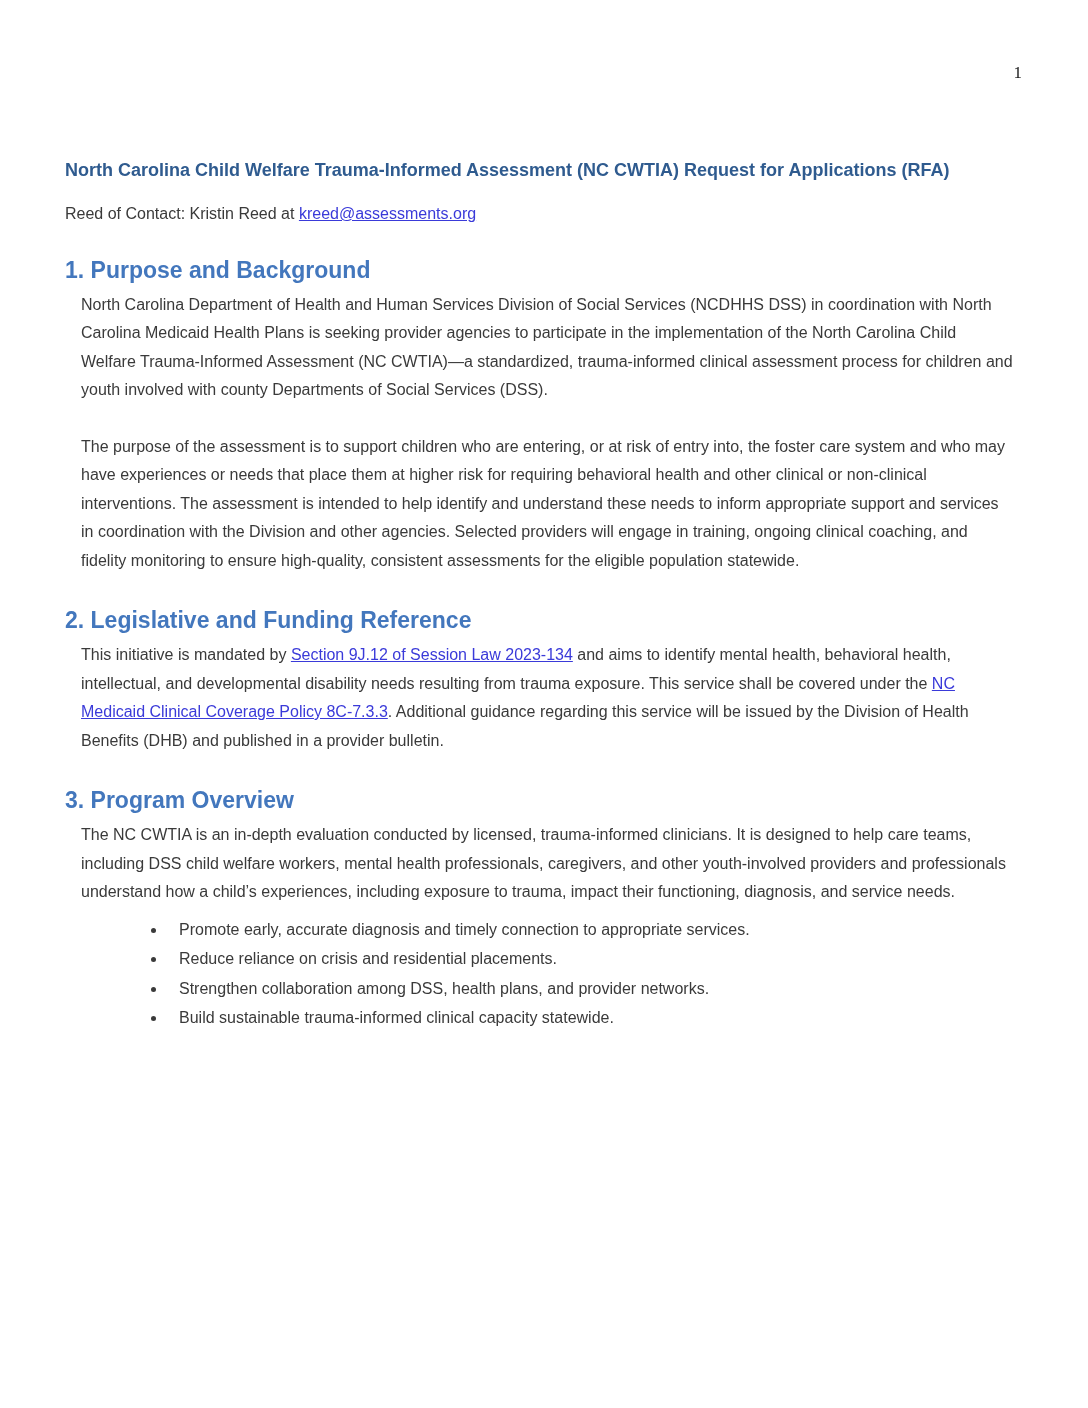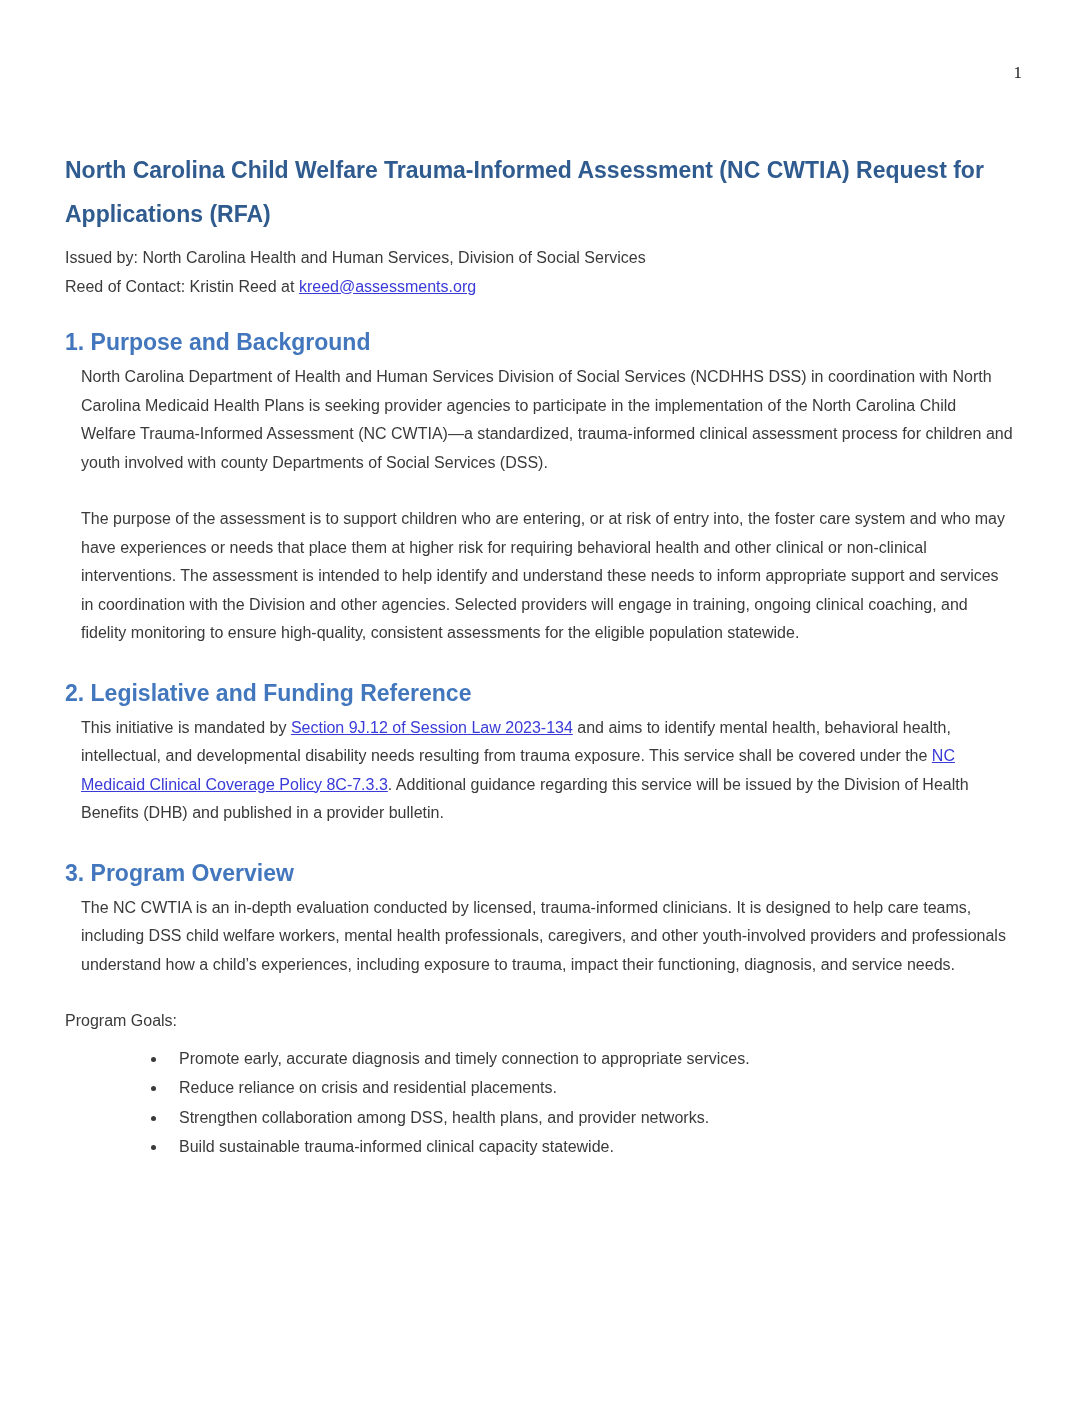--- a/index.html
+++ b/index.html
@@ -26,21 +26,21 @@
     position:absolute;
     top:64px;
     right:66px;
     font-family:"Liberation Serif","DejaVu Serif",serif;
     font-size:17px;
     color:#1a1a1a;
     line-height:1;
   }
   .doc-title{
     margin:0 0 8px 0;
-    font-size:23px;
+    font-size:18px;
     font-weight:bold;
     line-height:44px;
     color:var(--title-color,#2F5B8F);
   }
   .meta{
     margin:0;
   }
   .sec-heading{
     margin:24px 0 4px 0;
     font-size:23px;
@@ -71,34 +71,32 @@
 </style>
 </head>
 <body>
 
 <div class="page">
 
   <div class="page-number">1</div>
 
   <h1 class="doc-title">North Carolina Child Welfare Trauma-Informed Assessment (NC CWTIA) Request for Applications (RFA)</h1>
 
-  <p class="meta">Issued by: North Carolina Health and Human Services, Division of Social Services</p>
   <p class="meta"><span>Reed of Contact: Kristin Reed at </span><a class="doc-link">kreed@assessments.org</a></p>
 
   <h2 class="sec-heading">1. Purpose and Background</h2>
   <p class="body-para">North Carolina Department of Health and Human Services Division of Social Services (NCDHHS DSS) in coordination with North Carolina Medicaid Health Plans is seeking provider agencies to participate in the implementation of the North Carolina Child Welfare Trauma-Informed Assessment (NC CWTIA)—a standardized, trauma-informed clinical assessment process for children and youth involved with county Departments of Social Services (DSS).</p>
   <p class="body-para">The purpose of the assessment is to support children who are entering, or at risk of entry into, the foster care system and who may have experiences or needs that place them at higher risk for requiring behavioral health and other clinical or non-clinical interventions. The assessment is intended to help identify and understand these needs to inform appropriate support and services in coordination with the Division and other agencies. Selected providers will engage in training, ongoing clinical coaching, and fidelity monitoring to ensure high-quality, consistent assessments for the eligible population statewide.</p>
 
   <h2 class="sec-heading">2. Legislative and Funding Reference</h2>
   <p class="body-para"><span>This initiative is mandated by </span><a class="doc-link">Section 9J.12 of Session Law 2023-134</a><span> and aims to identify mental health, behavioral health, intellectual, and developmental disability needs resulting from trauma exposure. This service shall be covered under the </span><a class="doc-link">NC Medicaid Clinical Coverage Policy 8C-7.3.3</a><span>. Additional guidance regarding this service will be issued by the Division of Health Benefits (DHB) and published in a provider bulletin.</span></p>
 
   <h2 class="sec-heading">3. Program Overview</h2>
   <p class="body-para">The NC CWTIA is an in-depth evaluation conducted by licensed, trauma-informed clinicians. It is designed to help care teams, including DSS child welfare workers, mental health professionals, caregivers, and other youth-involved providers and professionals understand how a child’s experiences, including exposure to trauma, impact their functioning, diagnosis, and service needs.</p>
 
-  <p class="goals-label">Program Goals:</p>
   <ul class="goals-list">
     <li>Promote early, accurate diagnosis and timely connection to appropriate services.</li>
     <li>Reduce reliance on crisis and residential placements.</li>
     <li>Strengthen collaboration among DSS, health plans, and provider networks.</li>
     <li>Build sustainable trauma-informed clinical capacity statewide.</li>
   </ul>
 
 </div>
 
 </body></html>

